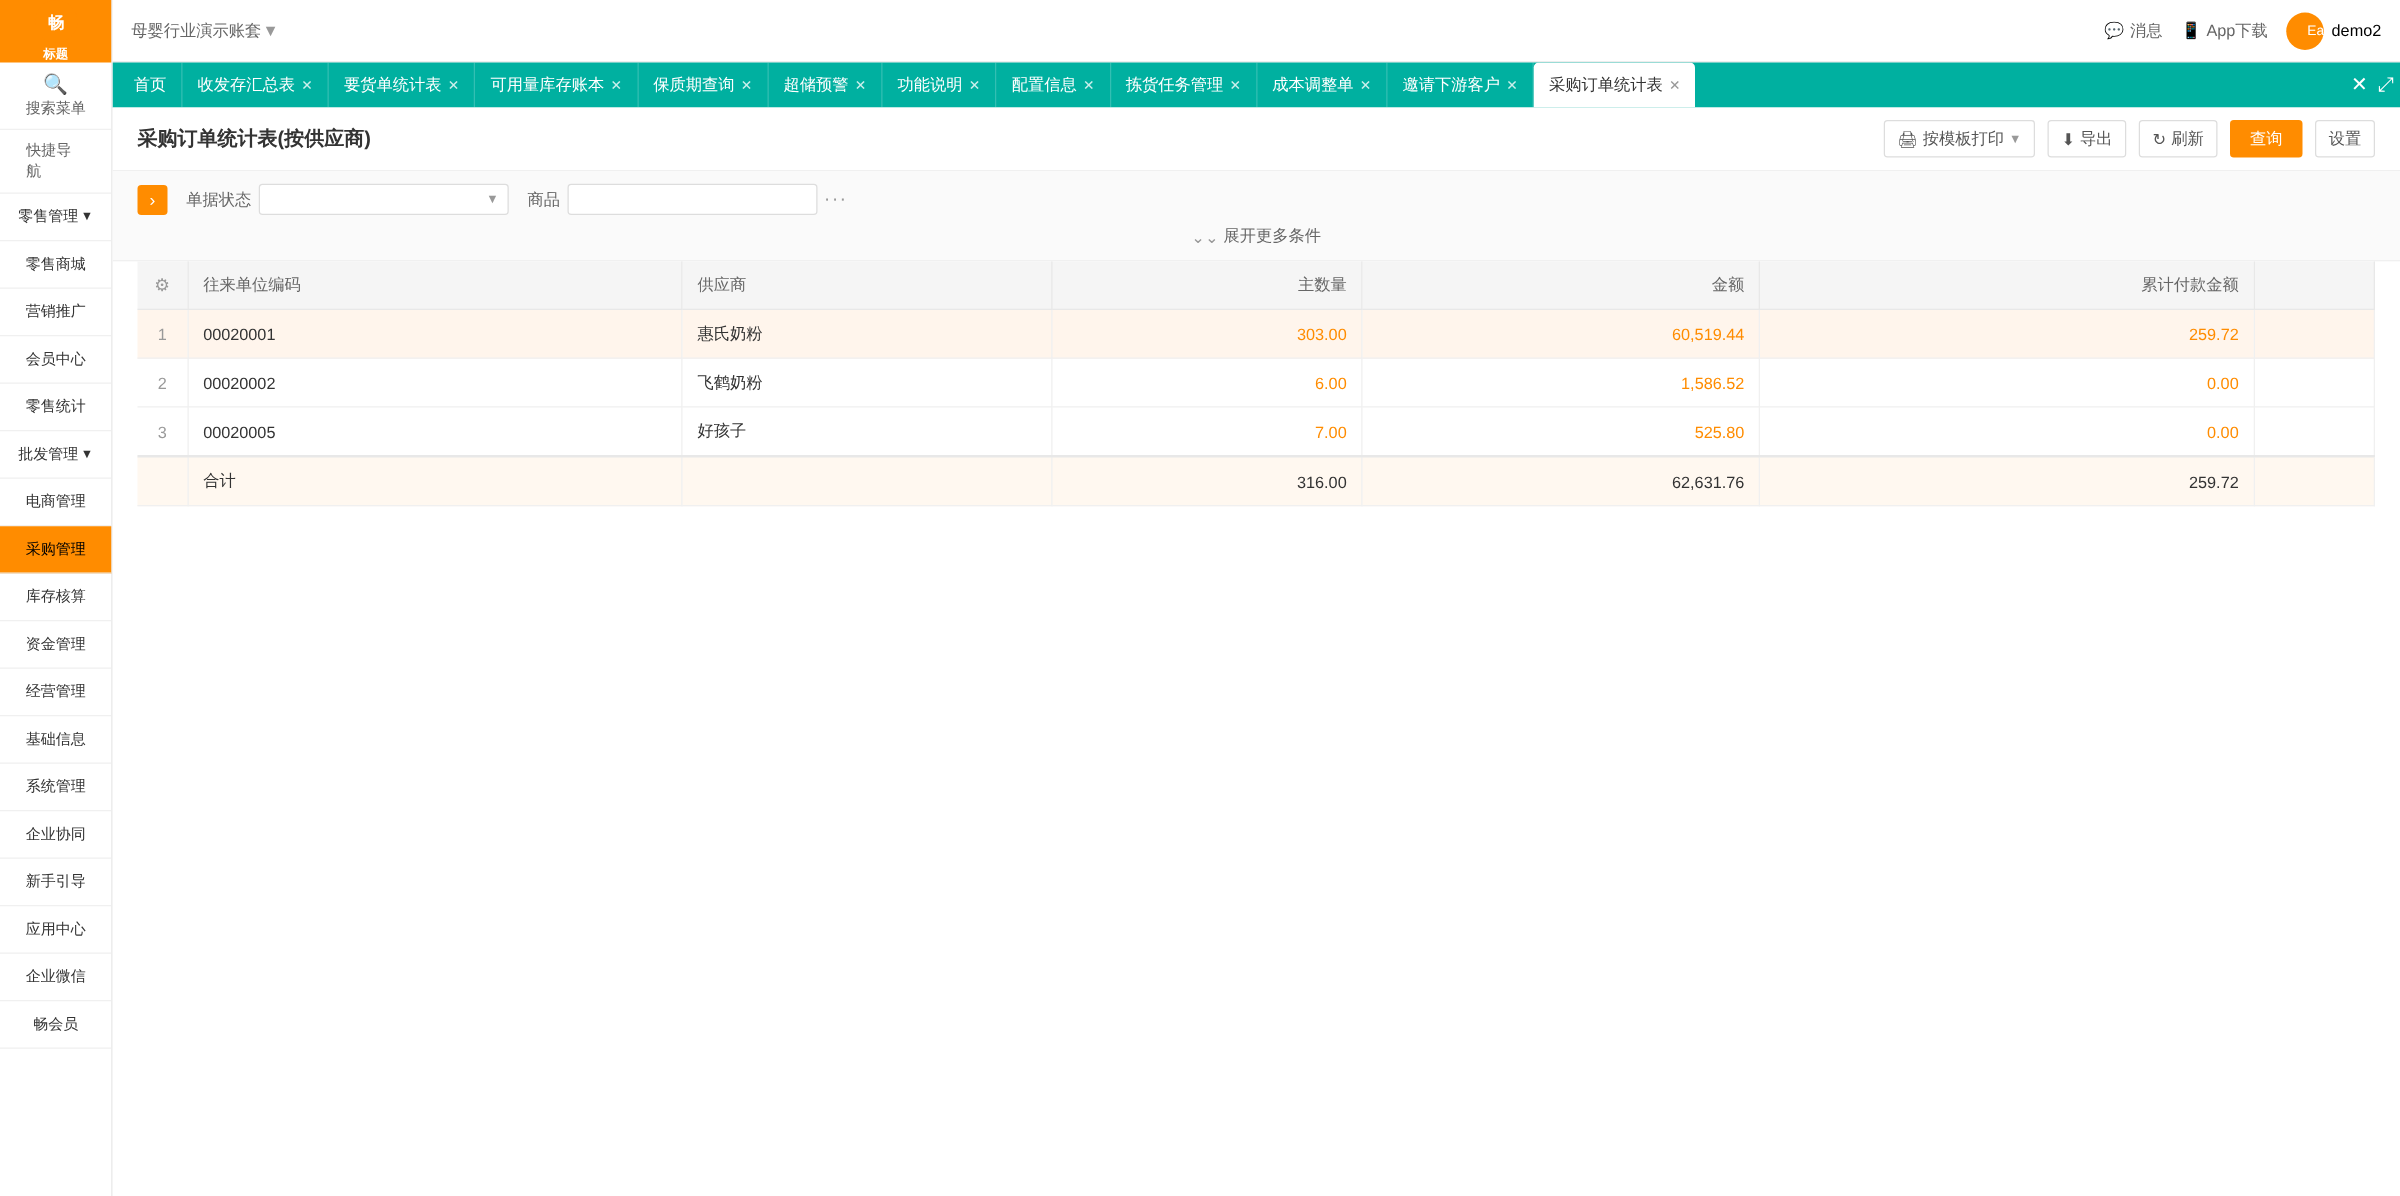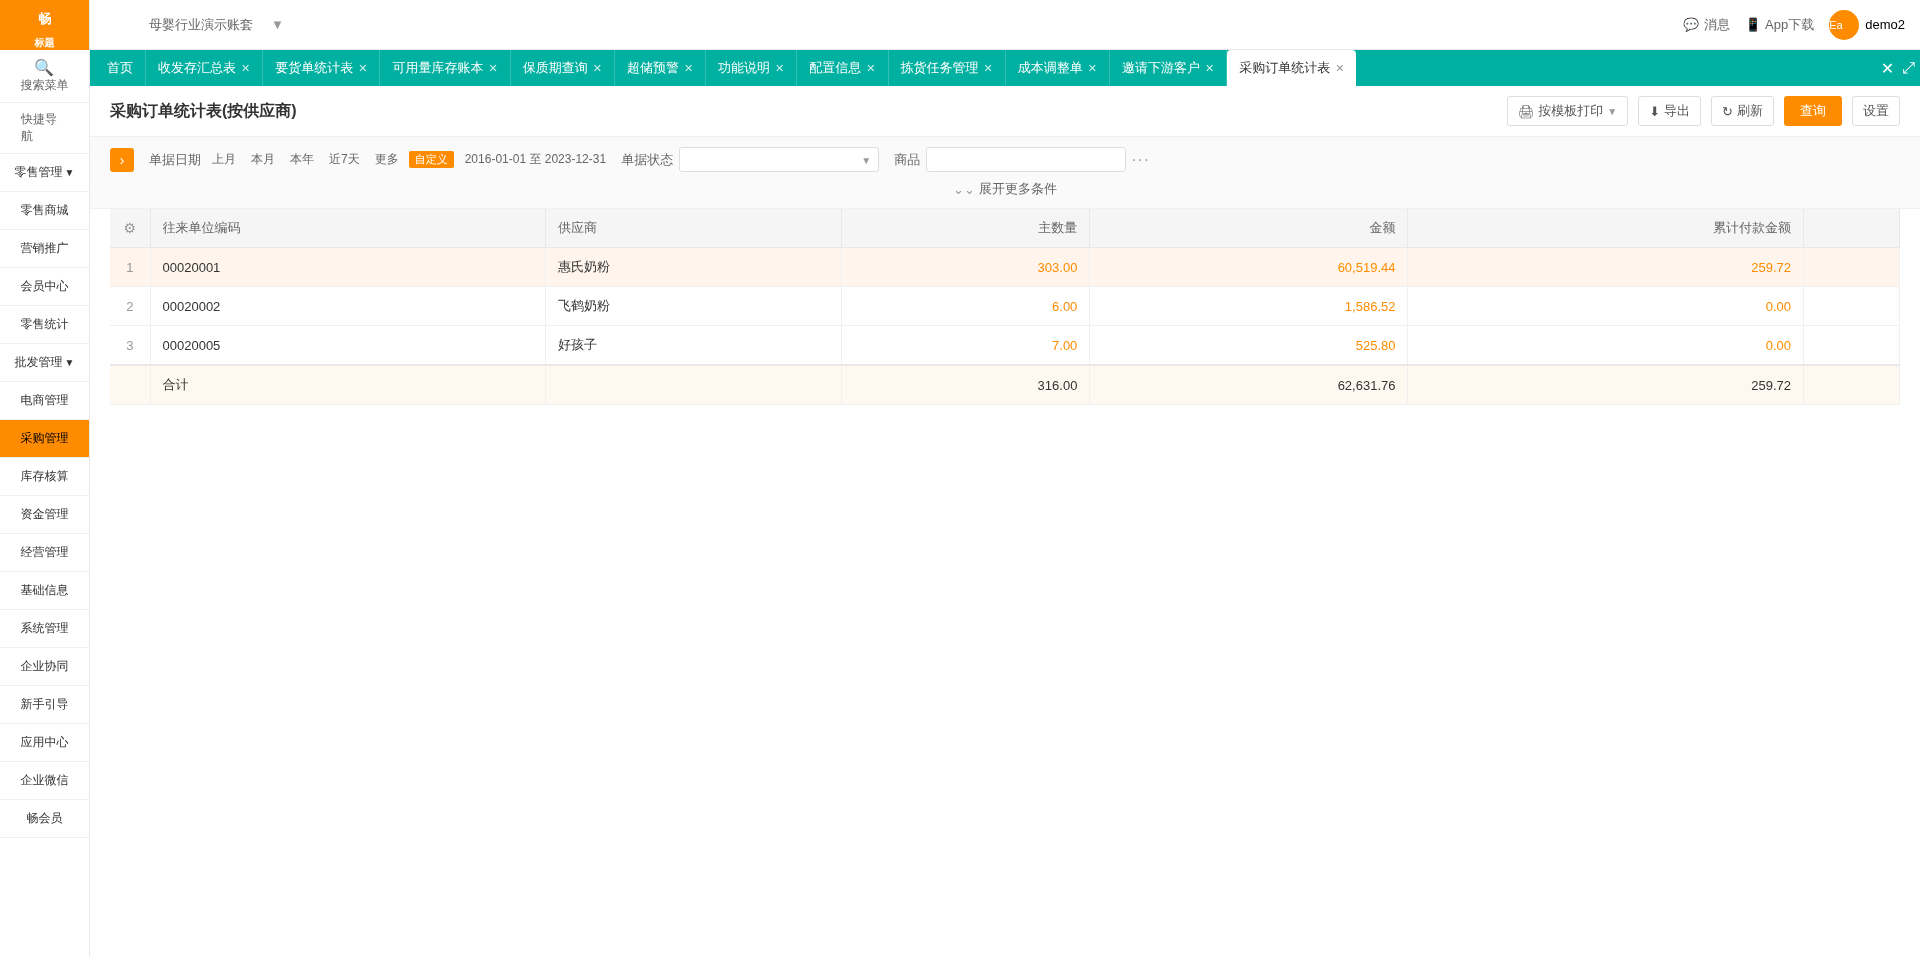--- a/index.html
+++ b/index.html
@@ -12,28 +12,28 @@
     .sidebar-nav-label { padding: 8px 21px; color: #666; font-size: 12px; cursor: pointer; border-bottom: 1px solid #f0f0f0; }
     .sidebar-item { padding: 10px 5px; text-align: center; color: #333; font-size: 12px; cursor: pointer; border-bottom: 1px solid #f0f0f0; }
     .sidebar-item.active { color: #000000; background: #ff8c00; }
     .sidebar-item-with-arrow { display: flex; align-items: center; justify-content: center; gap: 2px; }
 
     
     .main { flex: 1; display: flex; flex-direction: column; overflow: hidden; }
 
     
     .topbar { height: 50px; background: #fff; display: flex; align-items: center; padding: 0 15px; border-bottom: 1px solid #e8e8e8; gap: 10px; }
-    .topbar-workspace { flex: 1; display: flex; align-items: center; gap: 18px; margin-left: 44px; }
+    .topbar-workspace { flex: 1; display: flex; align-items: center; gap: 1px; }
     .topbar-workspace-label { color: #666; font-size: 13px; }
     .topbar-workspace-arrow { color: #999; }
     .topbar-actions { display: flex; align-items: center; gap: 15px; }
     .topbar-msg { display: flex; align-items: center; gap: 4px; color: #666; font-size: 13px; cursor: pointer; }
     .topbar-app { display: flex; align-items: center; gap: 4px; color: #666; font-size: 13px; cursor: pointer; }
     .topbar-user { display: flex; align-items: center; gap: 6px; cursor: pointer; }
-    .topbar-avatar { width: 30px; height: 30px; border-radius: 50%; background: #ff8c00; display: flex; align-items: center; justify-content: flex-start; color: white; font-size: 12px; }
+    .topbar-avatar { width: 30px; height: 30px; border-radius: 50%; background: #ff8c00; display: flex; align-items: center; justify-content: flex-end; color: white; font-size: 12px; }
 
     
     .tabbar { height: 36px; background: #00b0a0; display: flex; padding: 0 5px; overflow: hidden; }
     .tab { height: 36px; display: flex; align-items: center; padding: 0 12px; color: #fff; font-size: 13px; cursor: pointer; white-space: nowrap; gap: 5px; border-right: 1px solid rgba(255,255,255,0.2); }
     .tab.home { background: transparent; }
     .tab.active { background: #fff; color: #333; border-radius: 4px 4px 0 0; border-right: none; }
     .tab-close { color: rgba(255,255,255,0.8); font-size: 11px; cursor: pointer; }
     .tab.active .tab-close { color: #999; }
     .tabbar-end { margin-left: auto; display: flex; align-items: center; gap: 8px; }
     .tabbar-end-btn { color: #fff; font-size: 16px; cursor: pointer; }
@@ -266,34 +266,20 @@
       </div>
     </div>
 
     <div class="filter-area">
       <div class="filter-row">
 
         <div style="width:24px; height:24px; background:#ff8c00; border-radius:3px; display:flex; align-items:center; justify-content:center; cursor:pointer;">
           <span style="color:white; font-size:14px;">›</span>
         </div>
 
-        <div class="filter-item">
-          <span class="filter-label">单据日期</span>
-          <div class="filter-date-shortcuts">
-            <span class="date-shortcut">上月</span>
-            <span class="date-shortcut">本月</span>
-            <span class="date-shortcut">本年</span>
-            <span class="date-shortcut">近7天</span>
-            <span class="date-shortcut">更多</span>
-            <span class="date-custom-badge">自定义</span>
-          </div>
-          <div style="margin-left: 5px;">
-            <span class="date-range"><span>2016-01-01</span> 至 <span>2023-12-31</span></span>
-          </div>
-        </div>
 
         <div class="filter-item">
           <span class="filter-label">单据状态</span>
           <div class="select-wrapper">
             <select class="filter-select">
               <option value=""></option>
             </select>
             <span class="select-arrow">▼</span>
           </div>
         </div>

